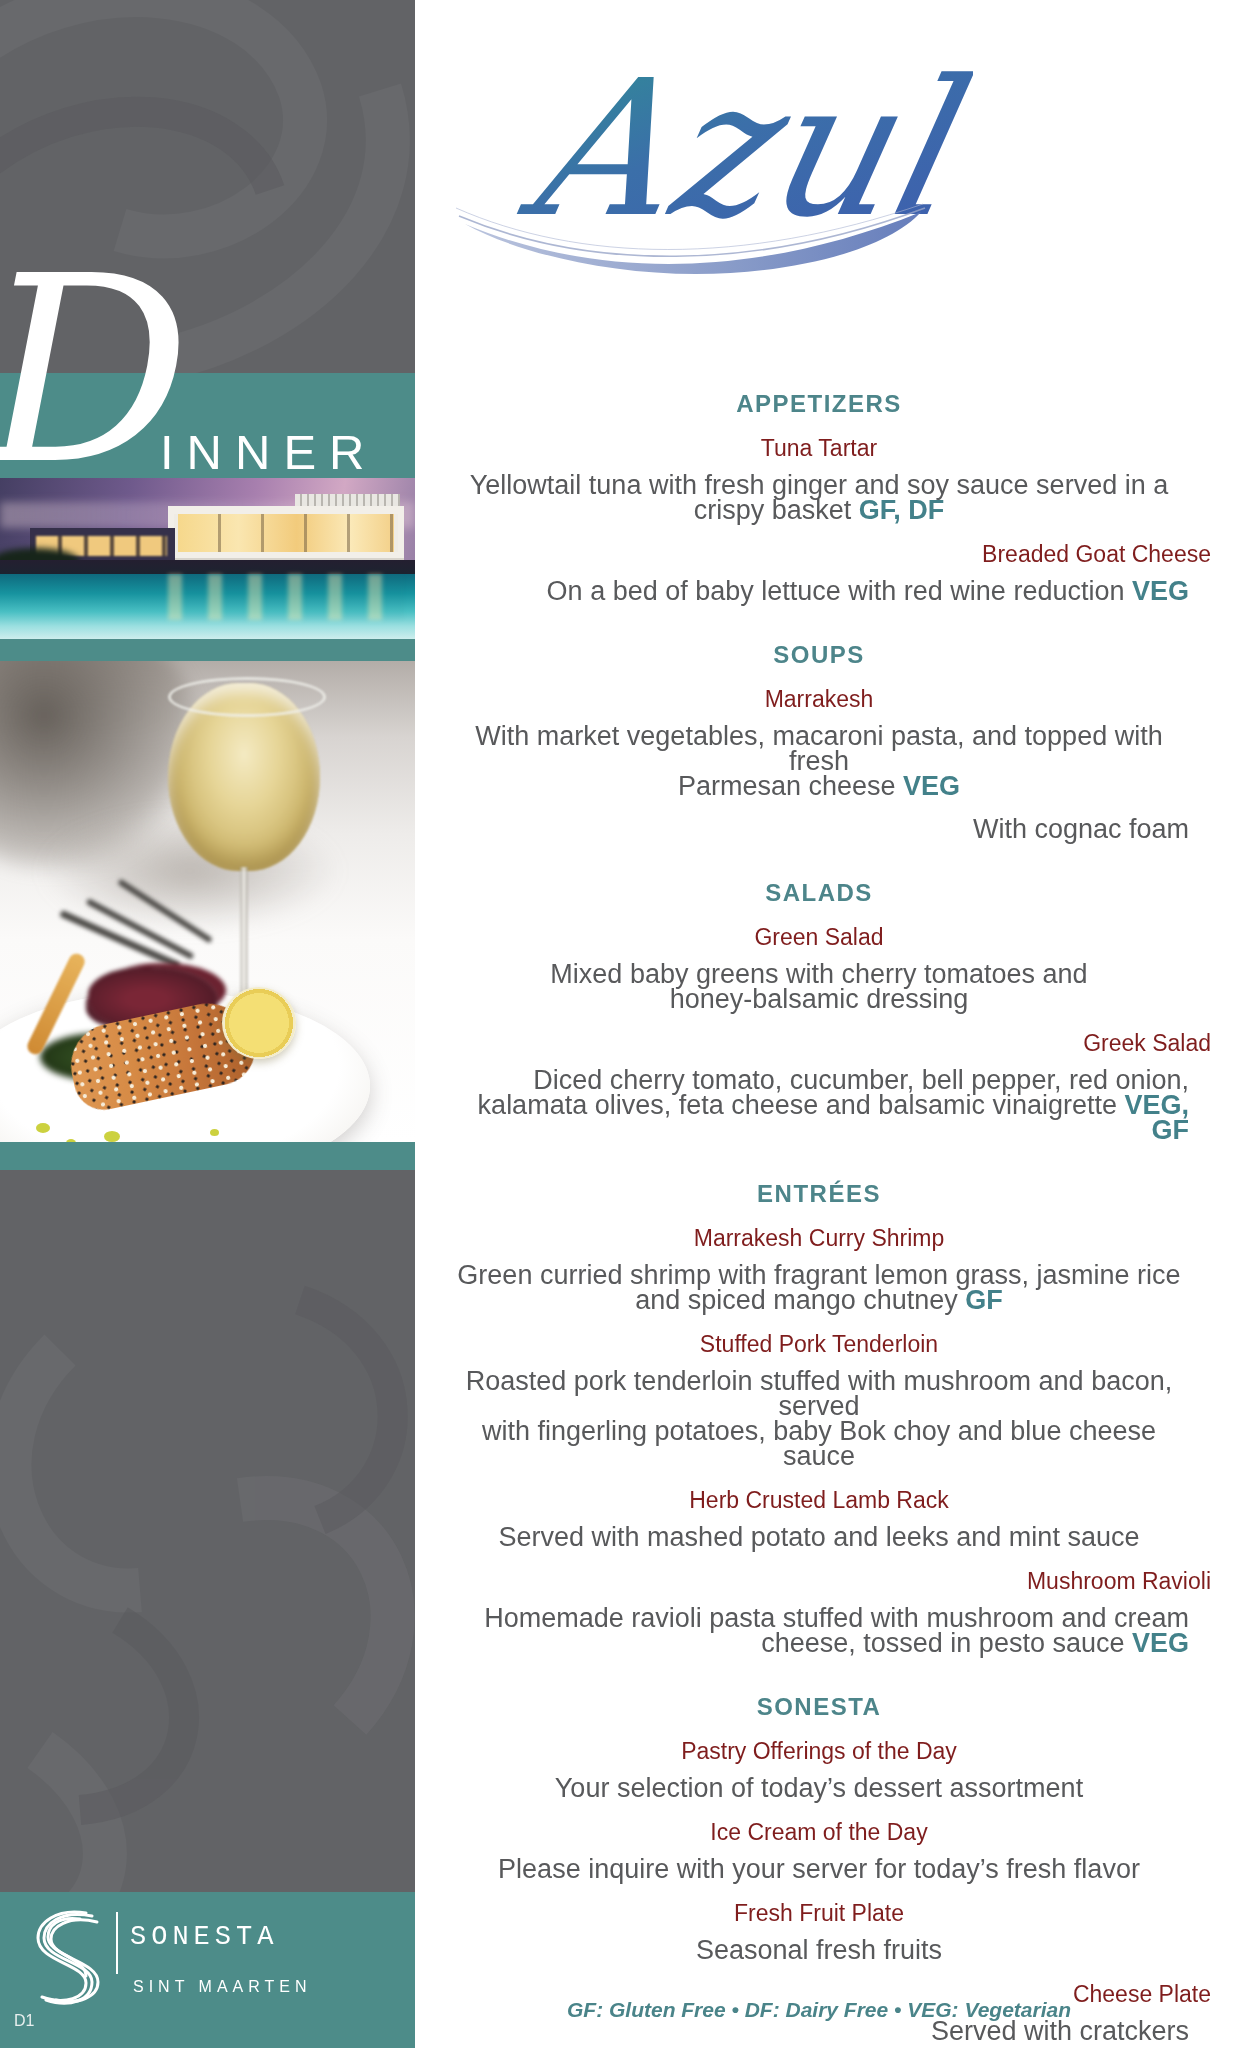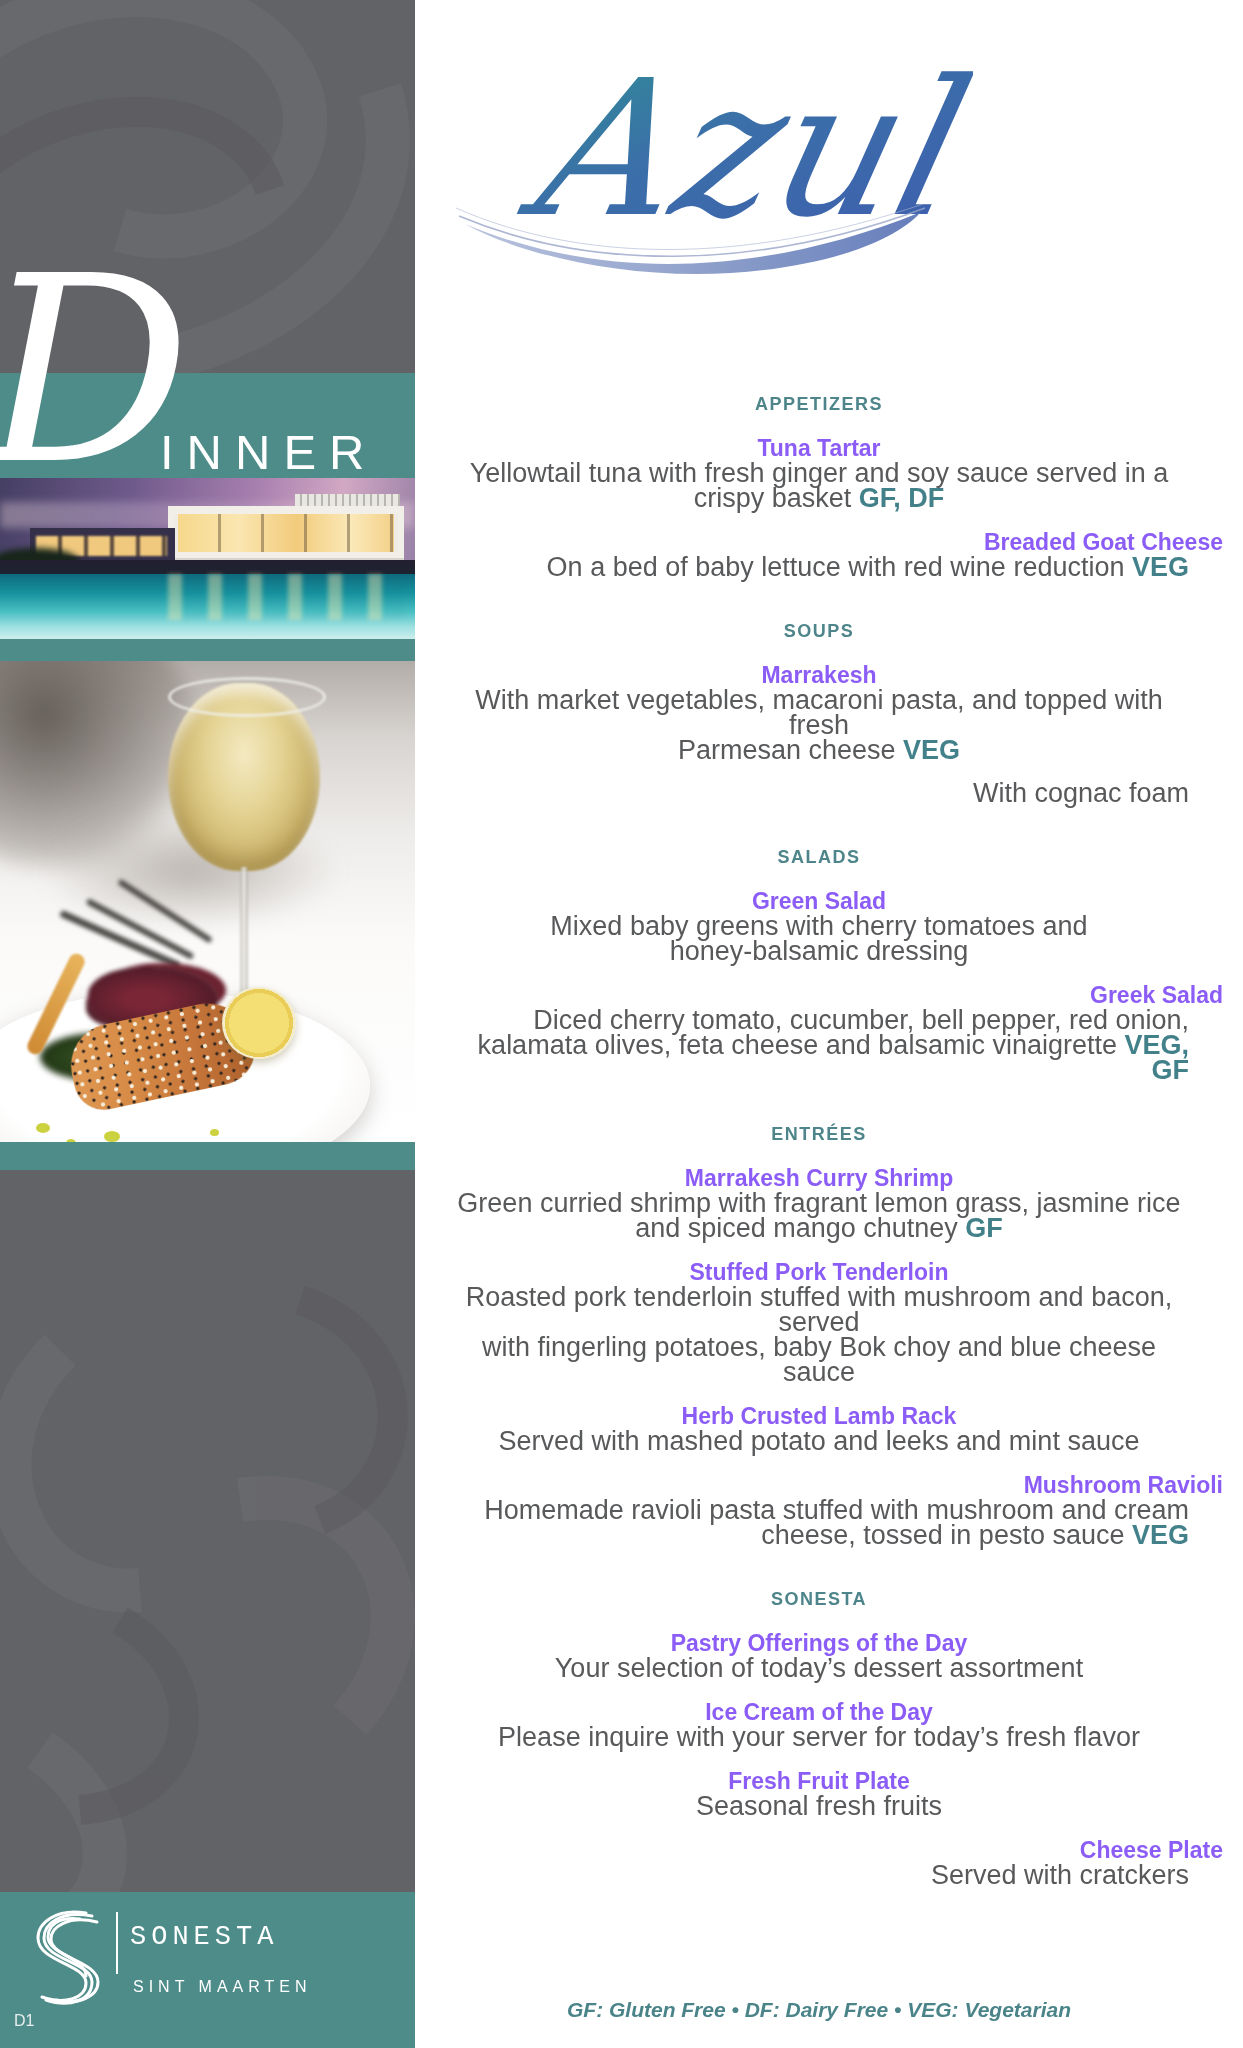--- a/index.html
+++ b/index.html
@@ -92,25 +92,25 @@
       font-weight:400;z-index:7;font-family:Liberation Mono, monospace;}
   .sonesta-loc{position:absolute;left:133px;top:1978px;color:#fff;font-size:16px;letter-spacing:5px;z-index:7;}
   .page-code{position:absolute;left:14px;top:2012px;color:#e8efee;font-size:16px;z-index:7;}
 
   
   .content{position:absolute;left:415px;top:0;width:828px;height:2048px;}
   .azul-logo{position:absolute;left:38px;top:22px;width:520px;height:278px;}
   .menu-wrap{position:absolute;left:0;top:300px;width:808px;text-align:center;}
   .menu-section{margin-top:36px;}
   .menu-section.first{margin-top:89px;}
-  .section-title{font-size:18px;line-height:30px;font-weight:bold;letter-spacing:1.5px;color:#4D858A;
+  .section-title{font-size:24px;line-height:30px;font-weight:bold;letter-spacing:1.5px;color:#4D858A;
       margin:0 0 16px 0;}
   .menu-item{margin:0 0 18px 0;}
   .menu-item:last-child{margin-bottom:0;text-align:right;}
-  .item-name{font-size:23px;line-height:26px;font-weight:bold;color:#8b5cf6;margin:0;}
+  .item-name{font-size:23px;line-height:26px;font-weight:normal;color:#7f1d1d;margin:12px;}
   .item-desc{font-size:27px;line-height:25px;color:#58595B;margin:0 auto;white-space:pre-line;max-width:740px;}
   .diet-tag{font-weight:bold;color:#43818A;}
   .legend{position:absolute;left:0;bottom:26px;width:808px;text-align:center;
       font-size:21px;font-weight:bold;font-style:italic;color:#4A8489;}
 </style>
 </head>
 <body>
 
 <div class="page">
 

